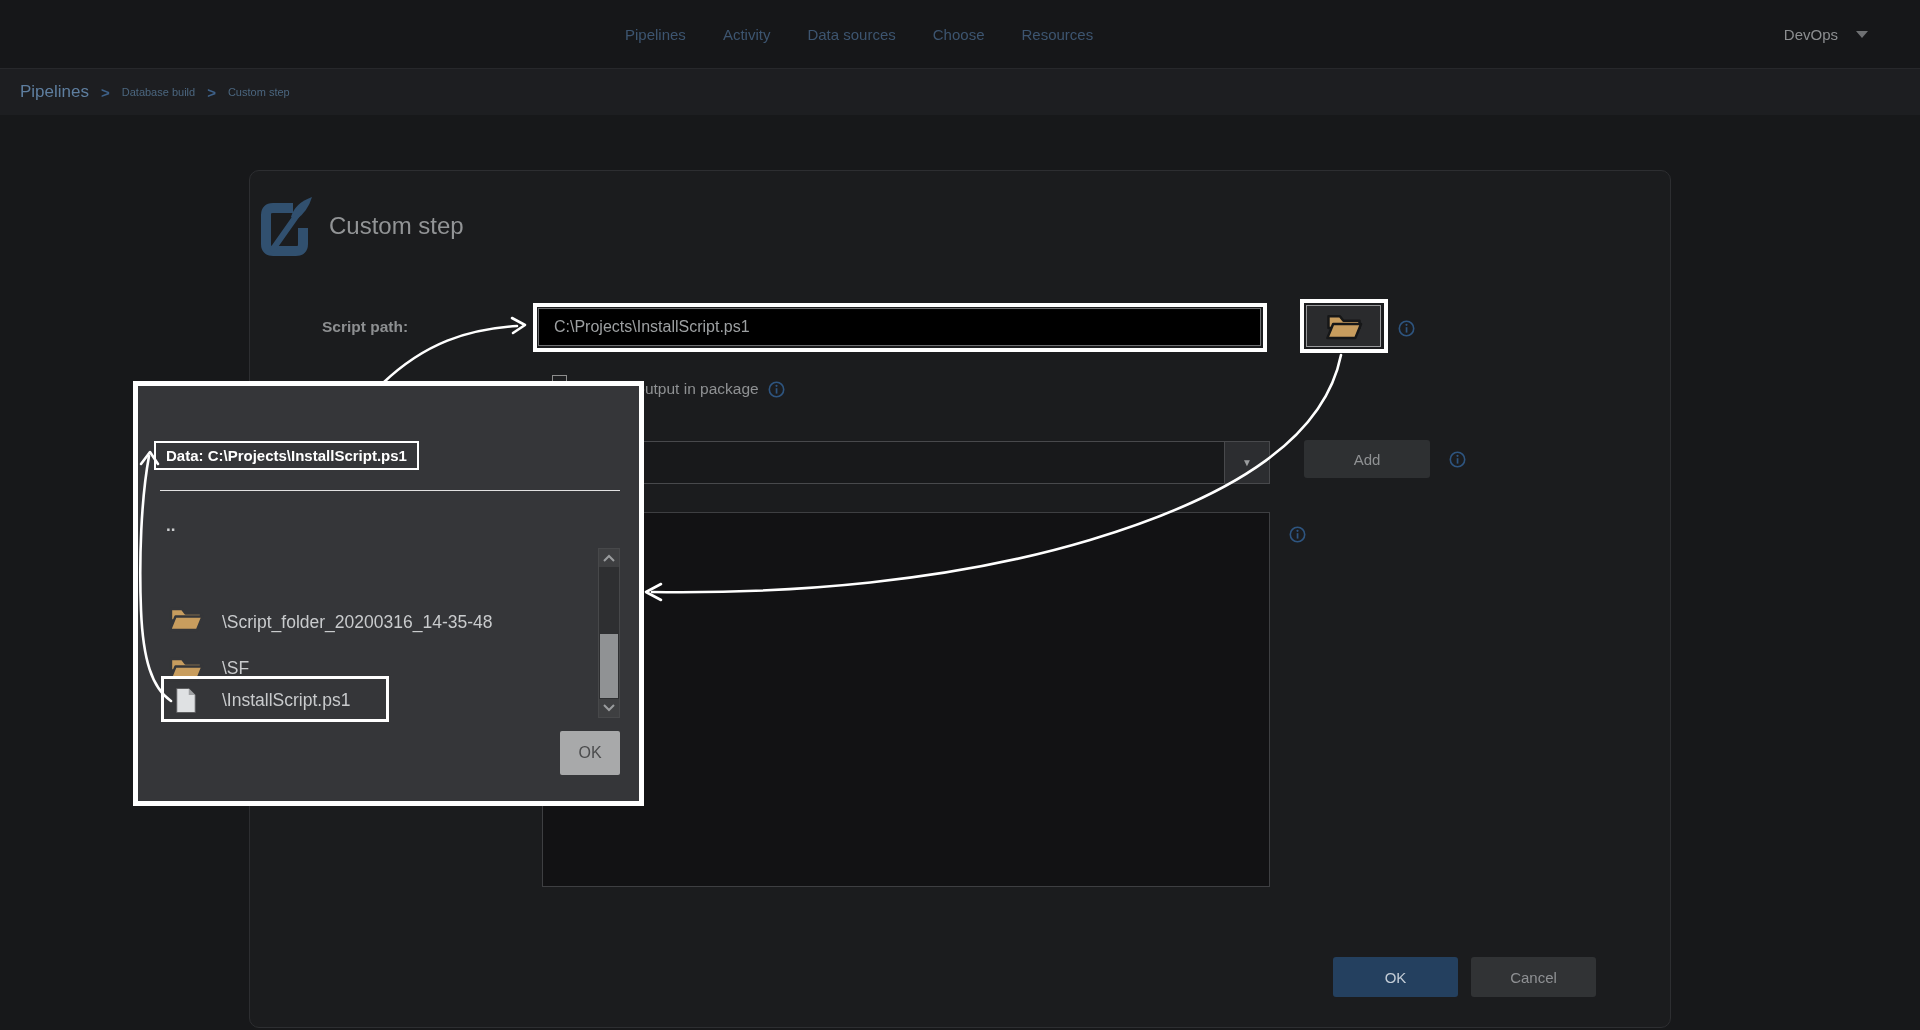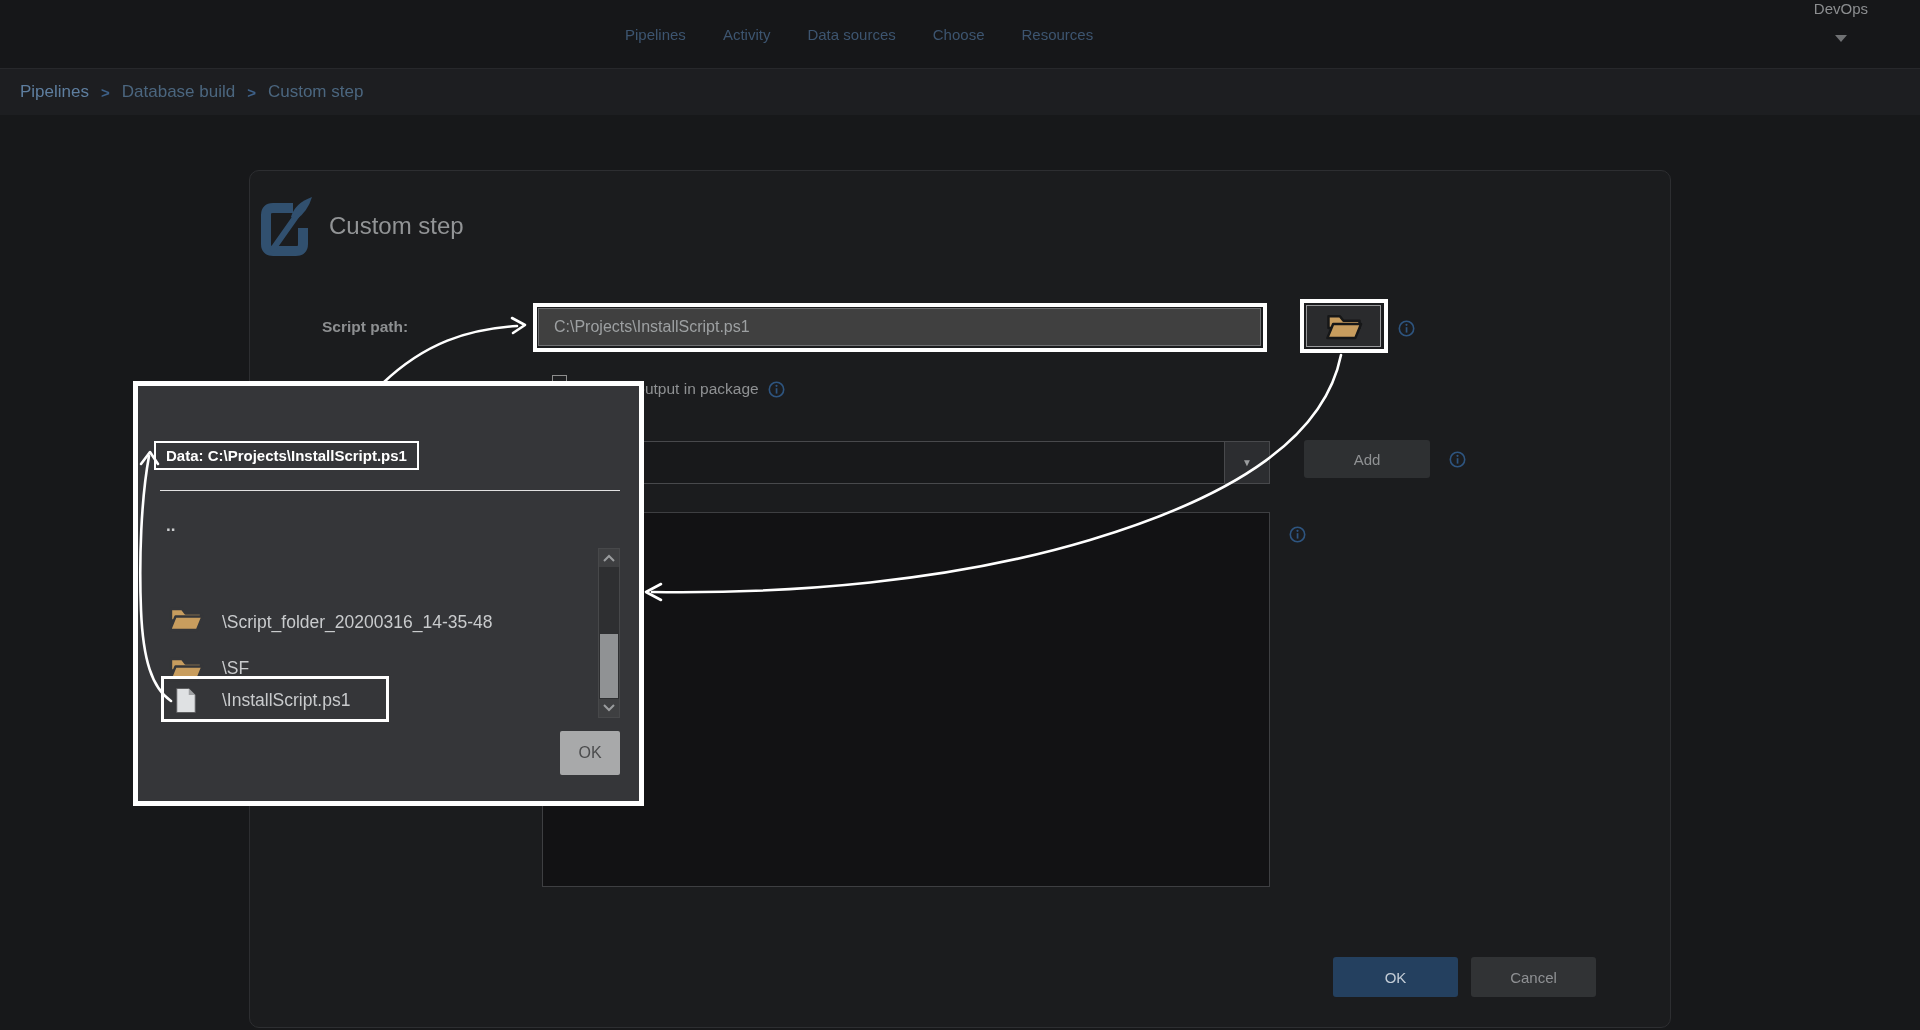--- a/index.html
+++ b/index.html
@@ -11,43 +11,43 @@
   }
   *{margin:0;padding:0;box-sizing:border-box;}
   html,body{background:#101113;}
   body{font-family:"Liberation Sans","DejaVu Sans",sans-serif;}
   #stage{position:relative;width:1920px;height:1030px;background:#17181a;overflow:hidden;}
 
   
   .topnav{position:absolute;left:0;top:0;width:1920px;height:69px;background:#161719;border-bottom:1px solid #27282b;}
   .nav-links{position:absolute;left:625px;top:0;height:69px;display:flex;align-items:center;gap:37px;}
   .nav-link{font-size:15px;color:#3d5570;cursor:pointer;white-space:nowrap;}
-  .user-menu{position:absolute;right:52px;top:0;height:69px;display:flex;align-items:center;gap:18px;cursor:pointer;flex-direction:column;}
+  .user-menu{position:absolute;right:52px;top:0;height:69px;display:flex;align-items:center;gap:18px;cursor:pointer;}
   .user-menu .label{font-size:15px;color:#8c8e90;}
   .caret-down{width:0;height:0;border-left:6px solid transparent;border-right:6px solid transparent;border-top:7px solid #6f7173;}
 
   
   .breadcrumb-bar{position:absolute;left:0;top:69px;width:1920px;height:46px;background:#1d1e21;}
   .breadcrumb{position:absolute;left:20px;top:0;height:46px;display:flex;align-items:center;gap:12px;}
   .crumb-root{font-size:17px;color:#5e7e9f;cursor:pointer;}
-  .crumb{font-size:17px;color:#4b667f;cursor:pointer;}
+  .crumb{font-size:11px;color:#4b667f;cursor:pointer;}
   .crumb-sep{font-size:15px;font-weight:700;color:#3e6189;}
 
   
   .panel{position:absolute;left:249px;top:170px;width:1422px;height:858px;background:#1b1c1e;border:1px solid #2d2e31;border-radius:10px;}
   .panel-title{position:absolute;left:329px;top:212px;font-size:24px;color:#929496;}
   .logo{position:absolute;left:258px;top:195px;width:56px;height:62px;}
 
   .field-label{position:absolute;left:322px;top:318px;font-size:15.5px;font-weight:700;color:#8d8f91;}
 
   
   .ann{position:absolute;border:4px solid var(--annotation-white);pointer-events:none;z-index:30;}
   .ann-thin{border-width:3px;}
 
-  .script-input{position:absolute;left:538px;top:308px;width:723px;height:38px;background:#404040;border:1px solid #6f7072;color:#9da0a2;font-size:16px;padding:0 15px;font-family:"Liberation Sans","DejaVu Sans",sans-serif;outline:none;}
+  .script-input{position:absolute;left:538px;top:308px;width:723px;height:38px;background:#000000;border:1px solid #6f7072;color:#9da0a2;font-size:16px;padding:0 15px;font-family:"Liberation Sans","DejaVu Sans",sans-serif;outline:none;}
 
   .browse-btn{position:absolute;left:1306px;top:305px;width:75px;height:42px;background:#2a2b2d;border:1px solid #98999b;display:flex;align-items:center;justify-content:center;cursor:pointer;}
 
   .info-icon{position:absolute;width:17px;height:17px;cursor:pointer;}
 
   .checkbox{position:absolute;left:552px;top:375px;width:15px;height:15px;background:#1e1f21;border:1px solid #8d8d8d;cursor:pointer;}
   .checkbox-label{position:absolute;left:582px;top:380px;font-size:15.5px;color:#8f9193;}
 
   .combobox{position:absolute;left:542px;top:441px;width:728px;height:43px;background:#18191b;border:1px solid #48494c;cursor:pointer;}
   .combo-arrow{position:absolute;right:0;top:0;bottom:0;width:45px;background:#2c2d30;border-left:1px solid #48494c;display:flex;align-items:center;justify-content:center;cursor:pointer;}

